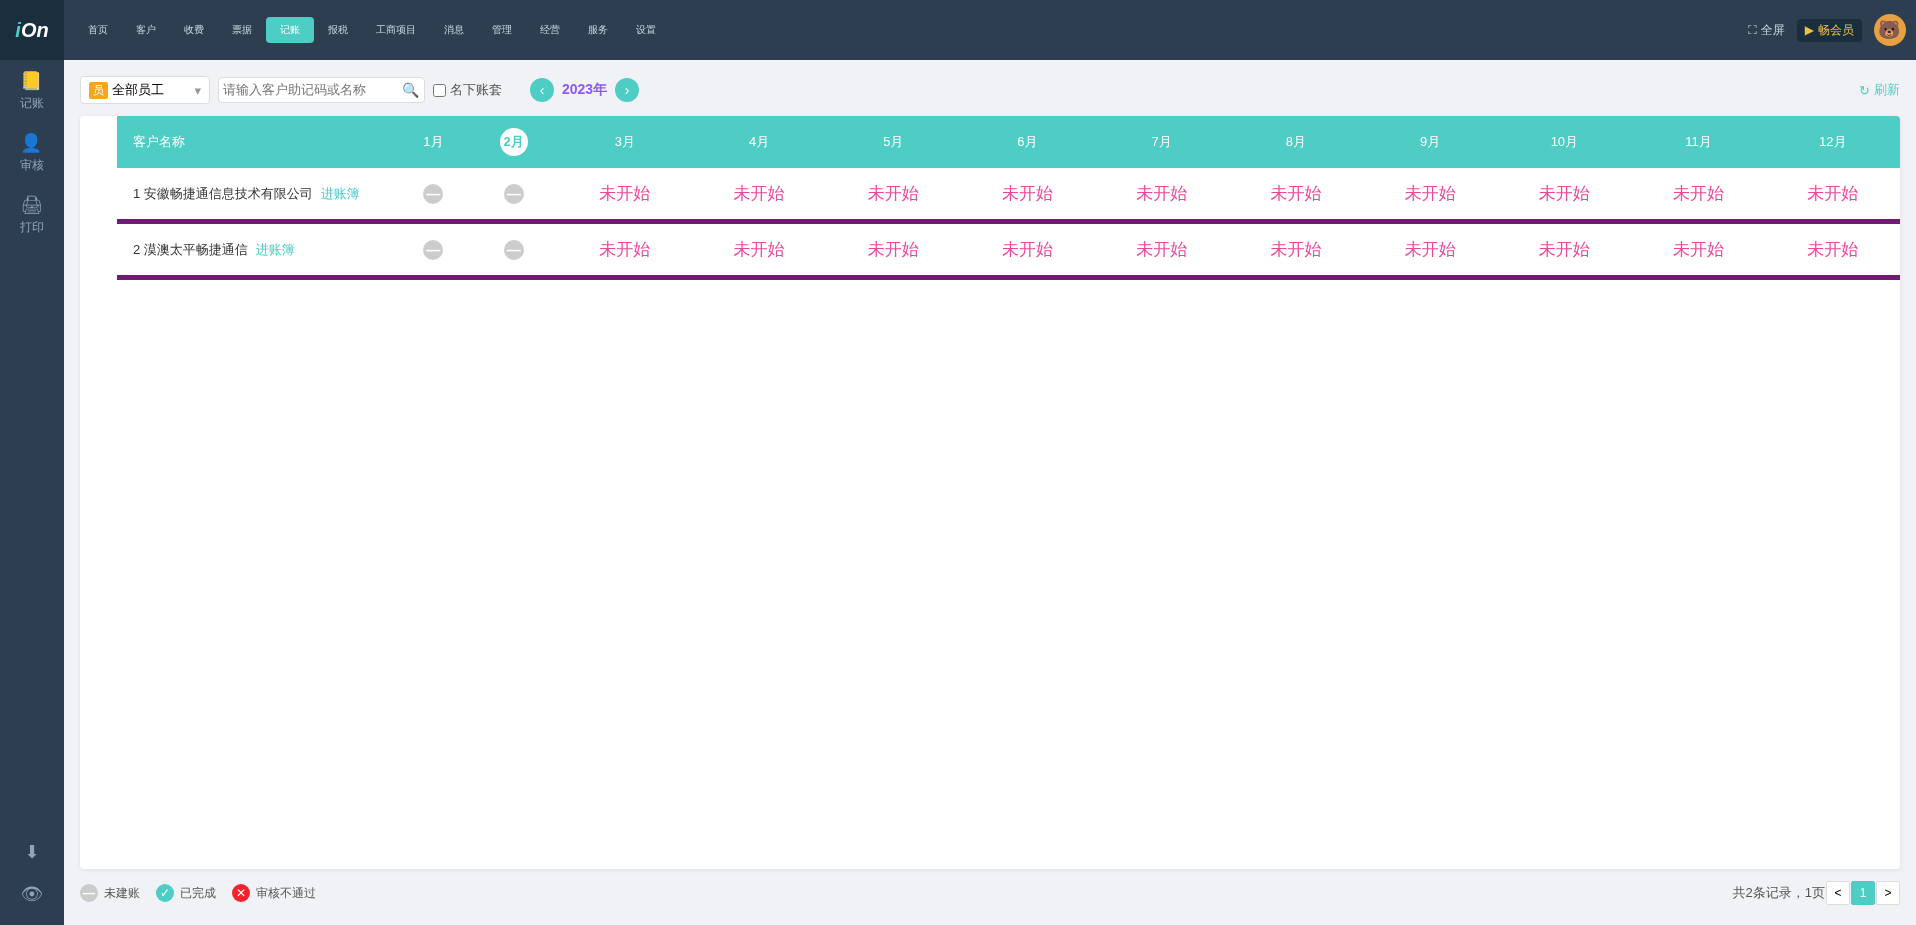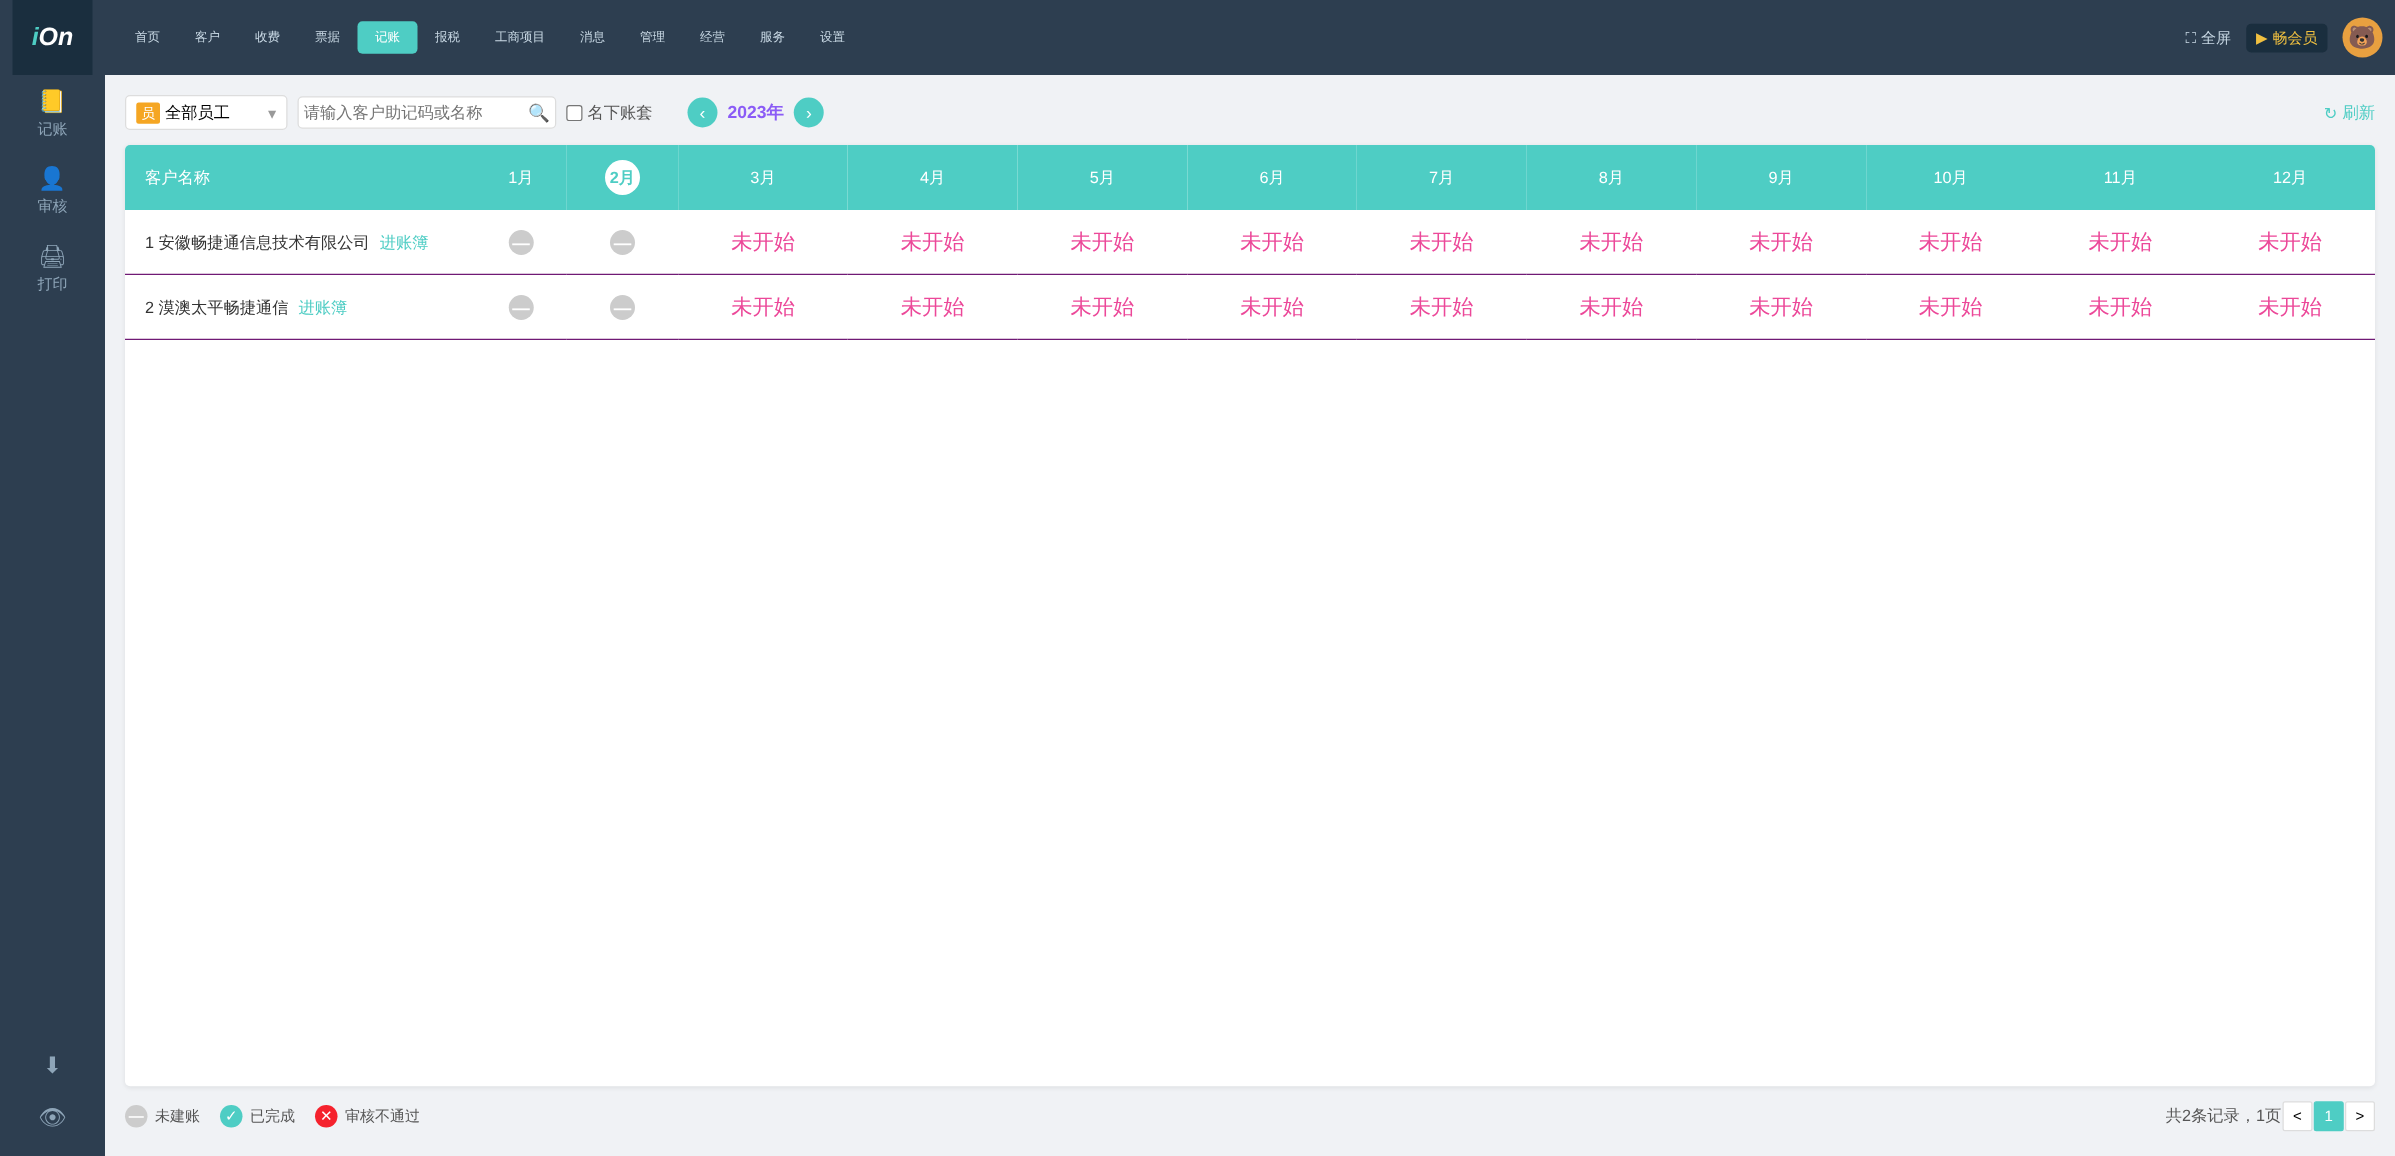--- a/index.html
+++ b/index.html
@@ -1,20 +1,20 @@
 <!DOCTYPE html>
 <html><head>
   <meta charset="utf-8">
   <style>
     * { box-sizing: border-box; margin: 0; padding: 0; }
     body { font-family: "Microsoft YaHei", "PingFang SC", sans-serif; font-size: 13px; background: #f0f2f5; display: flex; height: 100vh; overflow: hidden; }
 
     
     .sidebar {
-      width: 84px;
+      width: 64px;
       background: #2d3e50;
       display: flex;
       flex-direction: column;
       align-items: center;
       padding-top: 0;
       flex-shrink: 0;
     }
     .sidebar-logo {
       width: 64px;
       height: 60px;
@@ -220,20 +220,21 @@
       border: none;
     }
 
     
     .table-wrap {
       background: #fff;
       border-radius: 4px;
       overflow: hidden;
       flex: 1;
       box-shadow: 0 1px 4px rgba(0,0,0,0.08);
+      padding-left: 37px;
     }
     table {
       width: 100%;
       border-collapse: collapse;
     }
     thead tr {
       background: #4ecdc4;
       color: #fff;
     }
     thead th {
@@ -256,21 +257,21 @@
       height: 28px;
       background: #fff;
       color: #4ecdc4;
       border-radius: 50%;
       align-items: center;
       justify-content: center;
       font-weight: bold;
       font-size: 13px;
     }
     tbody tr {
-      border-bottom: 1px solid #701a75;
+      border-bottom: 5px solid #701a75;
     }
     tbody td {
       padding: 14px 8px;
       text-align: center;
       font-size: 13px;
       color: #666;
     }
     tbody td:first-child {
       text-align: left;
       padding-left: 16px;

